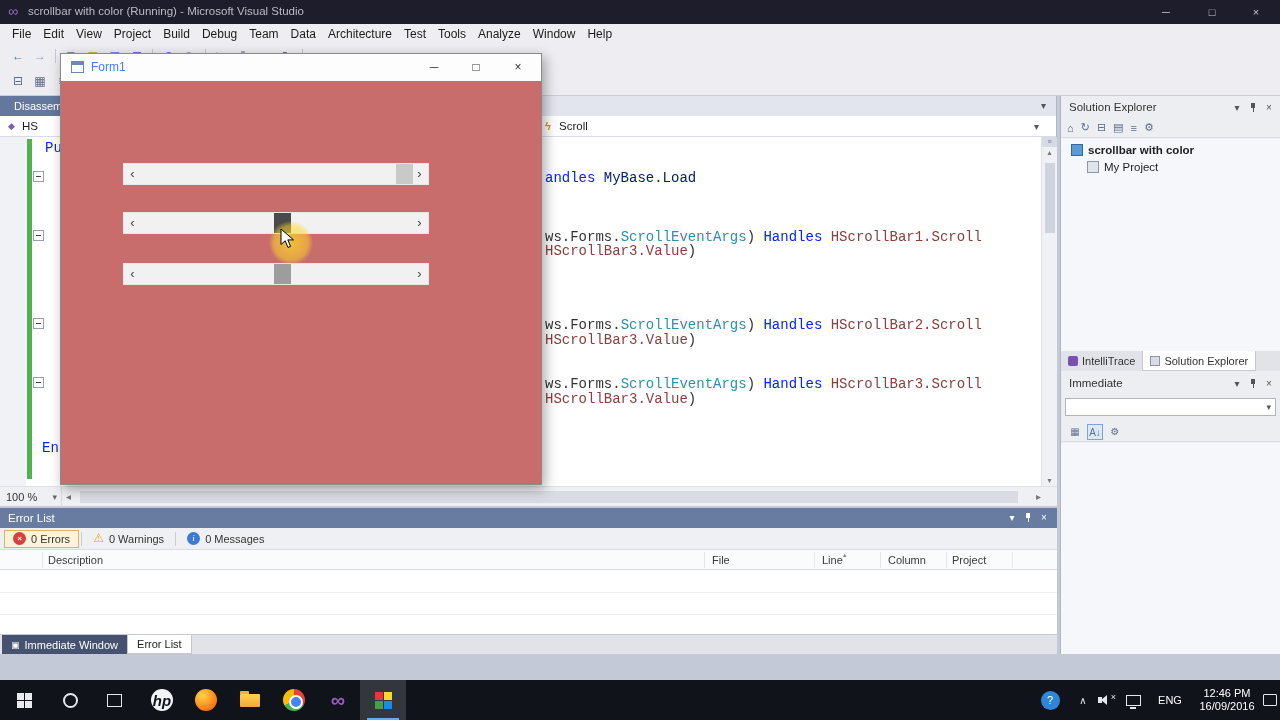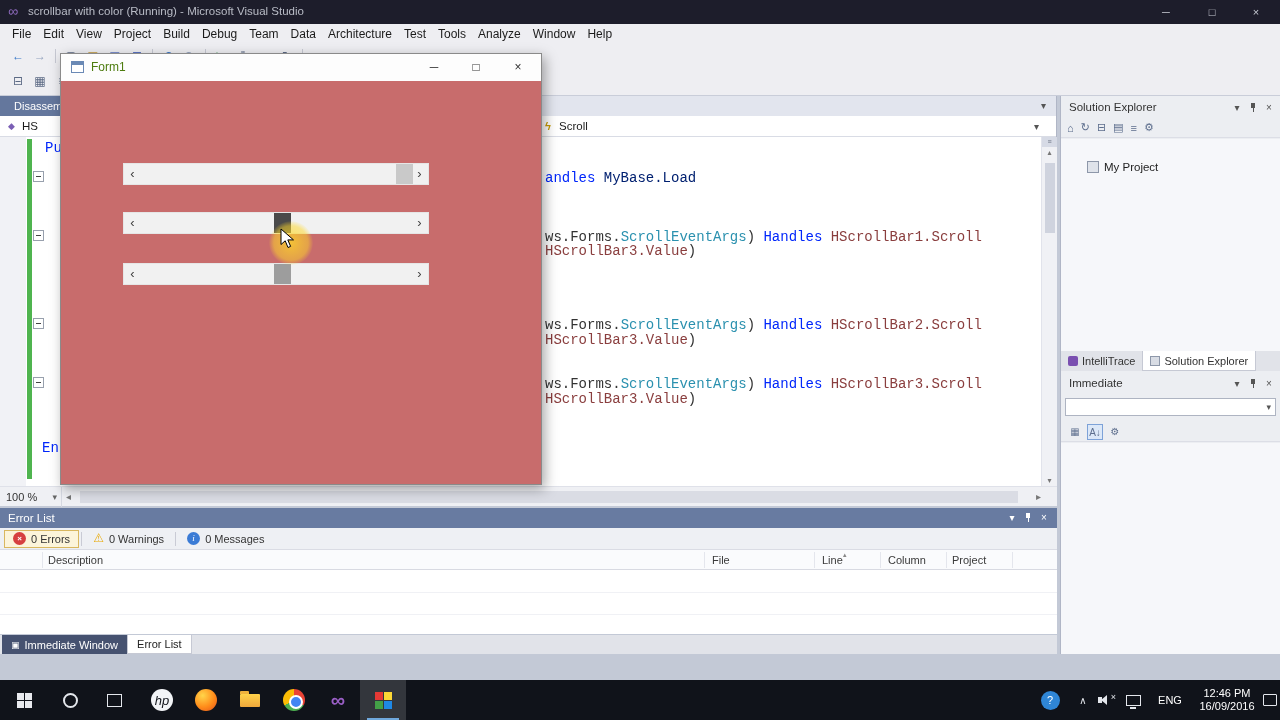--- a/index.html
+++ b/index.html
@@ -106,21 +106,21 @@
   .statusbar{position:absolute;left:0;top:654px;width:1280px;height:26px;background:#262638;color:#eceef2;font-size:12px;}
   .sb-item{position:absolute;top:0;line-height:26px;}
 
   
   .taskbar{position:absolute;left:0;top:680px;width:1280px;height:40px;background:#10131a;}
   .tk{position:absolute;top:0;height:40px;display:flex;align-items:center;justify-content:center;}
   .win-grid{display:grid;grid-template-columns:7px 7px;grid-template-rows:7px 7px;gap:1px;}
   .win-grid i{background:#e8eaee;display:block;}
   .circ{width:15px;height:15px;border:2px solid #e4e7ec;border-radius:50%;}
   .tview{width:15px;height:13px;border:1.5px solid #e4e7ec;}
-  .hp{width:22px;height:22px;border-radius:50%;background:#f2f4f7;color:#10131a;font-size:13px;font-weight:normal;font-style:italic;display:flex;align-items:center;justify-content:center;}
+  .hp{width:22px;height:22px;border-radius:50%;background:#f2f4f7;color:#10131a;font-size:15px;font-weight:bold;font-style:italic;display:flex;align-items:center;justify-content:center;}
   .ff{width:22px;height:22px;border-radius:50%;background:radial-gradient(circle at 35% 30%,#ffd54a,#ff8c1a 55%,#e4511b);}
   .folder{position:relative;width:20px;height:13px;background:linear-gradient(#ffd24a,#efa83c);border-radius:1px;}
   .folder::before{content:"";position:absolute;left:0;top:-3px;width:9px;height:3px;background:#efb23c;border-radius:1px 1px 0 0;}
   .chrome{position:relative;width:22px;height:22px;border-radius:50%;background:conic-gradient(#ea4335 0 120deg,#4caf50 0 240deg,#fbbc05 0 360deg);}
   .chrome::after{content:"";position:absolute;left:6px;top:6px;width:10px;height:10px;border-radius:50%;background:#4285f4;border:2px solid #fff;}
   .vsinf{font-size:20px;color:#9a5fc6;font-weight:bold;}
   .runapp{background:rgba(255,255,255,.15);}
   .runapp::after{content:"";position:absolute;bottom:0;left:7px;width:32px;height:2px;background:#6fa8dc;}
   .appgrid{display:grid;grid-template-columns:8px 8px;grid-template-rows:8px 8px;gap:1px;}
   .helpc{width:19px;height:19px;border-radius:50%;background:#2f86d6;color:#fff;font-size:11px;display:flex;align-items:center;justify-content:center;}
@@ -132,21 +132,21 @@
   .disp{position:relative;width:15px;height:11px;border:1.5px solid #e4e7ec;}
   .disp::after{content:"";position:absolute;left:3px;bottom:-4px;width:6px;height:2px;background:#e4e7ec;}
   .lang{color:#fff;font-size:11px;}
   .clock{flex-direction:column;color:#fff;font-size:11px;line-height:13px;}
   .action{width:14px;height:12px;border:1.5px solid #e4e7ec;border-radius:1px;}
 
   
   .form-window{position:absolute;left:60px;top:53px;width:482px;height:432px;background:#fdfdfd;border:1px solid #8a8a8a;box-shadow:3px 4px 12px rgba(0,0,0,.35);z-index:50;}
   .form-titlebar{position:absolute;left:0;top:0;width:100%;height:27px;background:#fdfdfd;}
   .form-ico{position:absolute;left:10px;top:7px;width:13px;height:12px;background:#fff;border:1px solid #6a89b5;border-top:4px solid #6a89b5;}
-  .form-title{position:absolute;left:30px;top:0;line-height:27px;font-size:12px;color:#4d7c0f;text-align:right;}
+  .form-title{position:absolute;left:30px;top:0;line-height:27px;font-size:12px;color:#3b82f6;text-align:right;}
   .form-btn{position:absolute;top:0;width:38px;height:27px;text-align:center;line-height:27px;font-size:12px;color:#333;}
   .form-body{position:absolute;left:0;top:27px;width:480px;height:403px;background:#c86c6c;}
   .hscrollbar{position:absolute;left:62px;width:306px;height:22px;background:#f1f1f1;border:1px solid #e6e6e6;}
   .sb-arrow{position:absolute;top:0;width:17px;height:20px;line-height:20px;text-align:center;font-size:13px;color:#404040;}
   .sb-l{left:0;}.sb-r{right:0;}
   .sb-thumb{position:absolute;top:0;width:17px;height:20px;background:#c9c9c9;}
 
   
   .click-highlight{position:absolute;left:269px;top:221px;width:44px;height:44px;border-radius:50%;z-index:90;
     background:radial-gradient(circle,rgba(255,216,40,.78) 0%,rgba(255,216,40,.5) 55%,rgba(255,216,40,0) 72%);}
@@ -335,20 +335,24 @@
     </div>
     <div class="se-toolbar">
         <span>⌂</span>
         <span>↻</span>
         <span>⊟</span>
         <span>▤</span>
         <span>≡</span>
         <span>⚙</span>
       </div>
     <div class="se-tree">
+        <div class="tree-row" style="top: 2px; padding-left: 10px;">
+          <span class="ti ti-project"></span>
+          <span style="font-weight: bold;">scrollbar with color</span>
+        </div>
         <div class="tree-row" style="top: 19px; padding-left: 26px;">
           <span class="ti ti-myproject"></span>
           <span>My Project</span>
         </div>
       </div>
     <div class="se-tabs">
       <div class="setab">
         <span class="setab-ico it-ico"></span>
         <span>IntelliTrace</span>
       </div>

